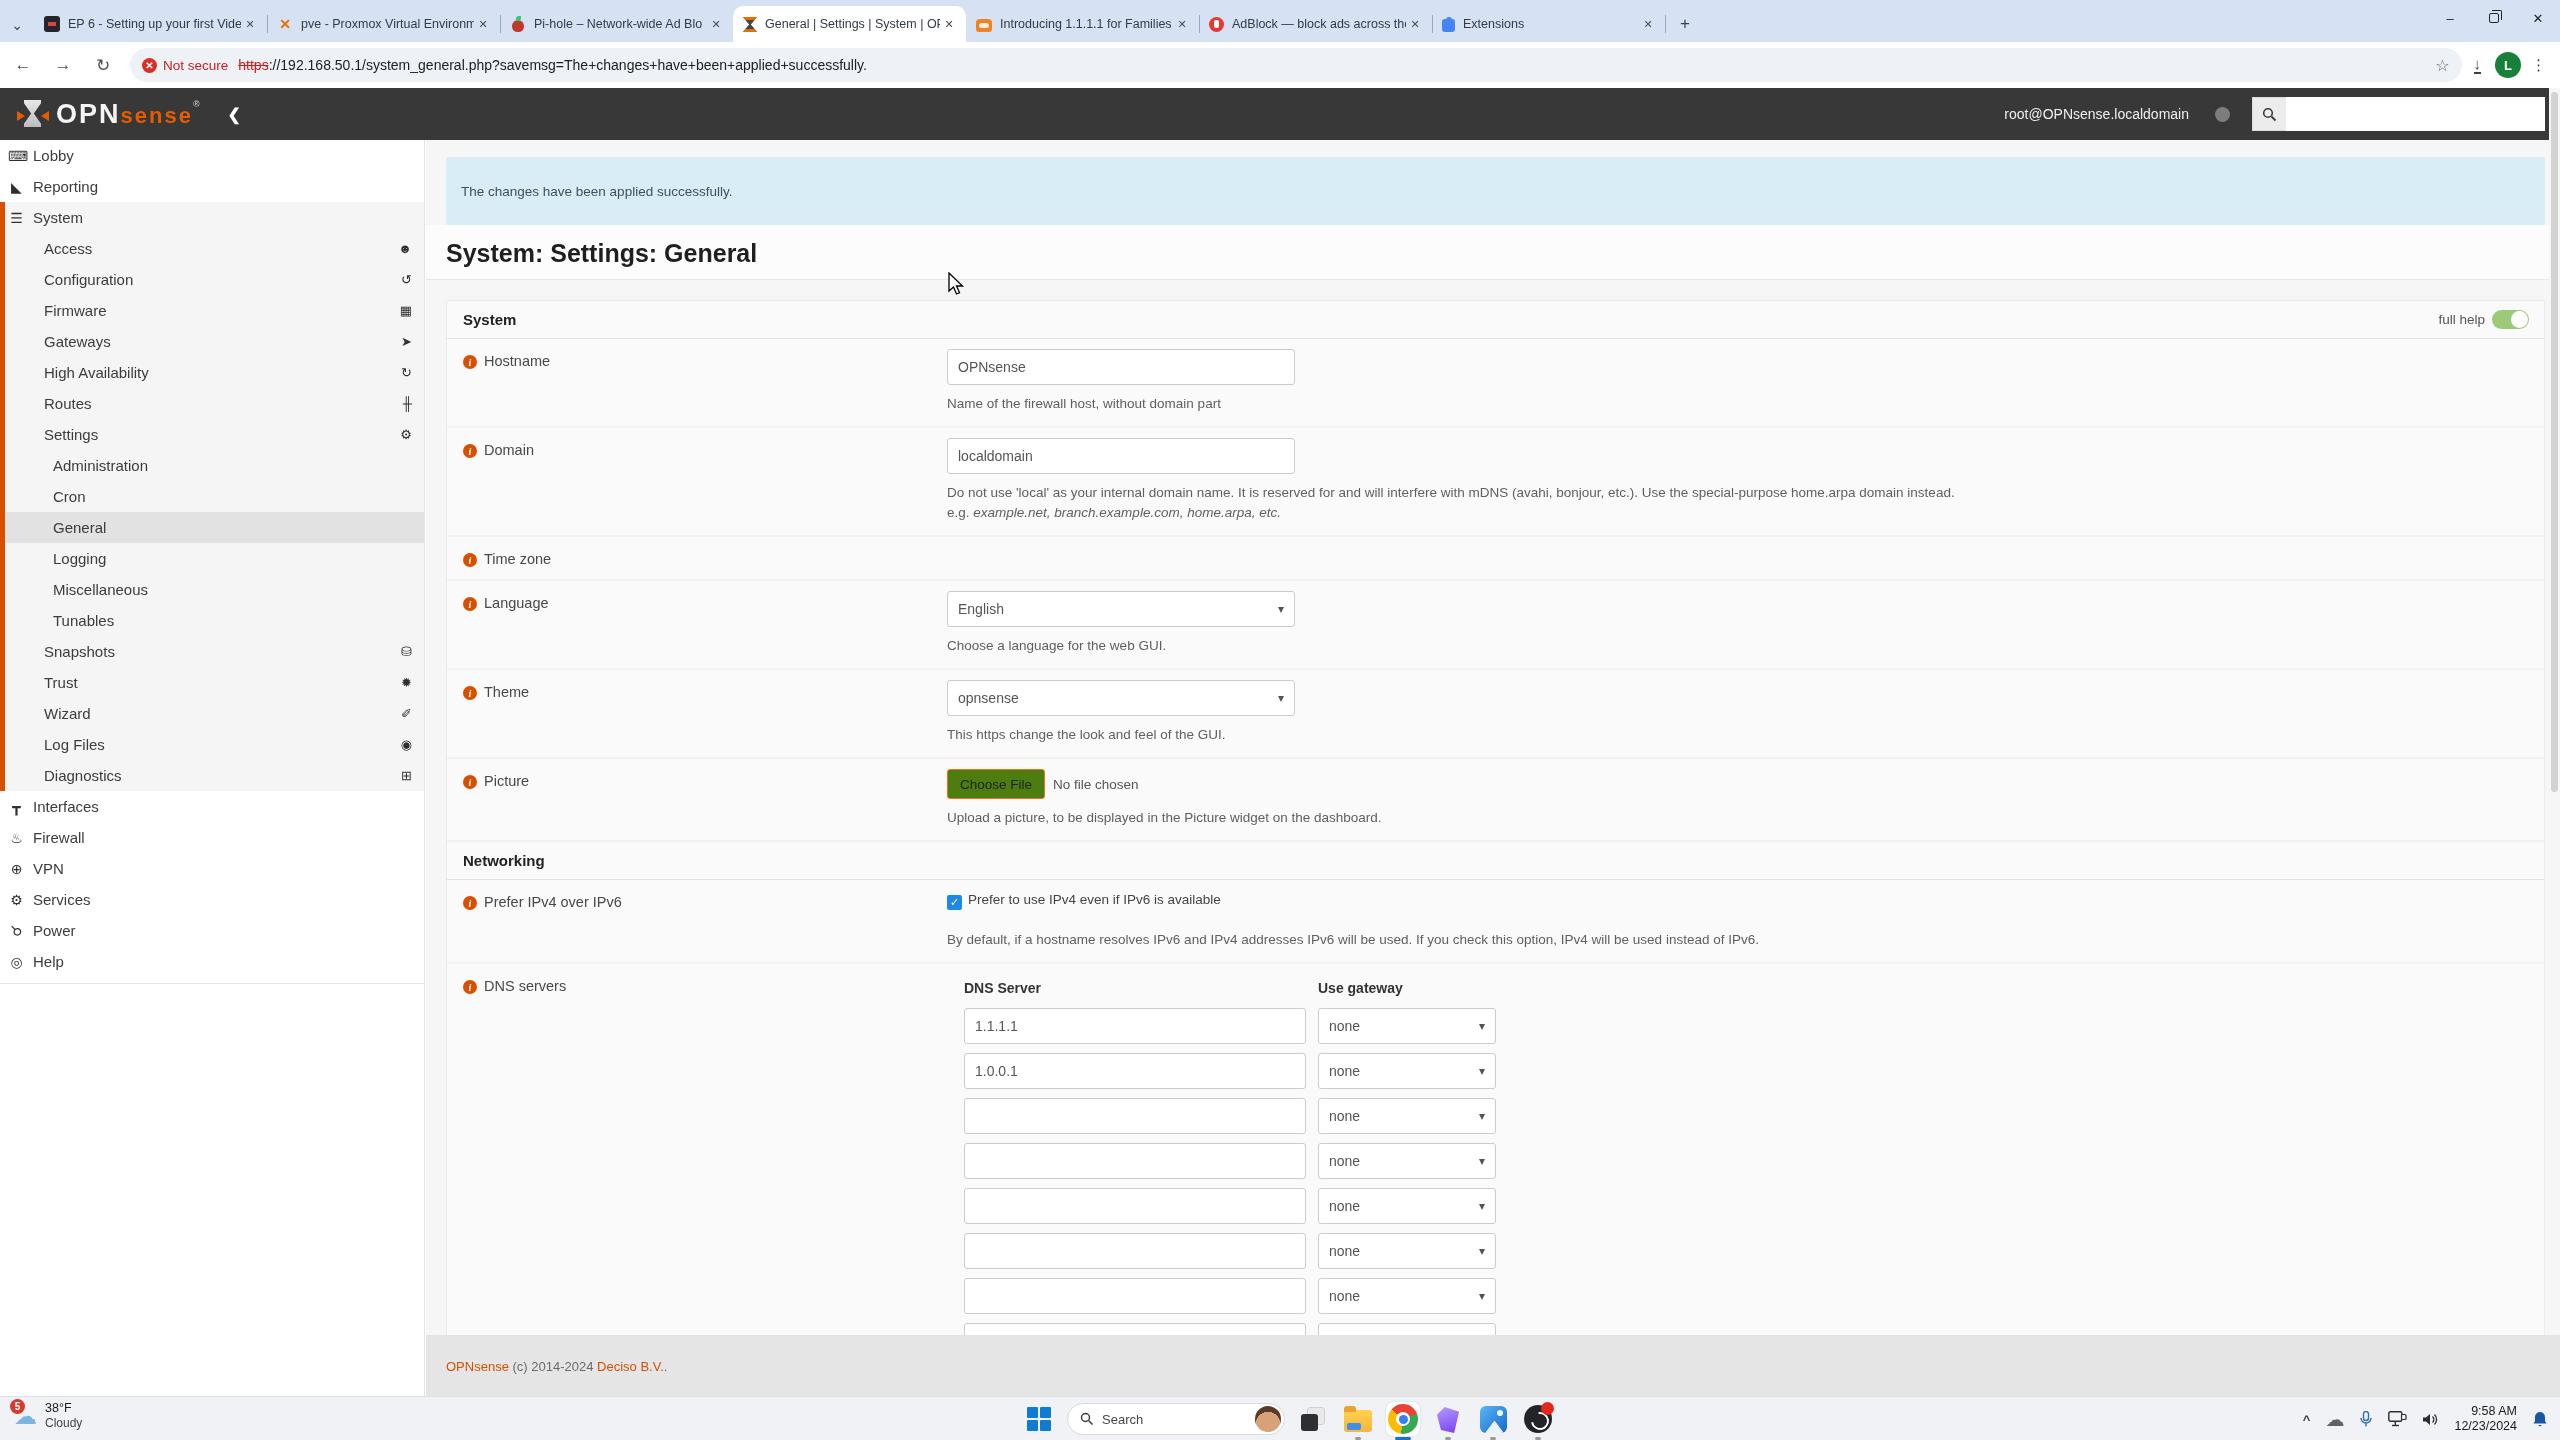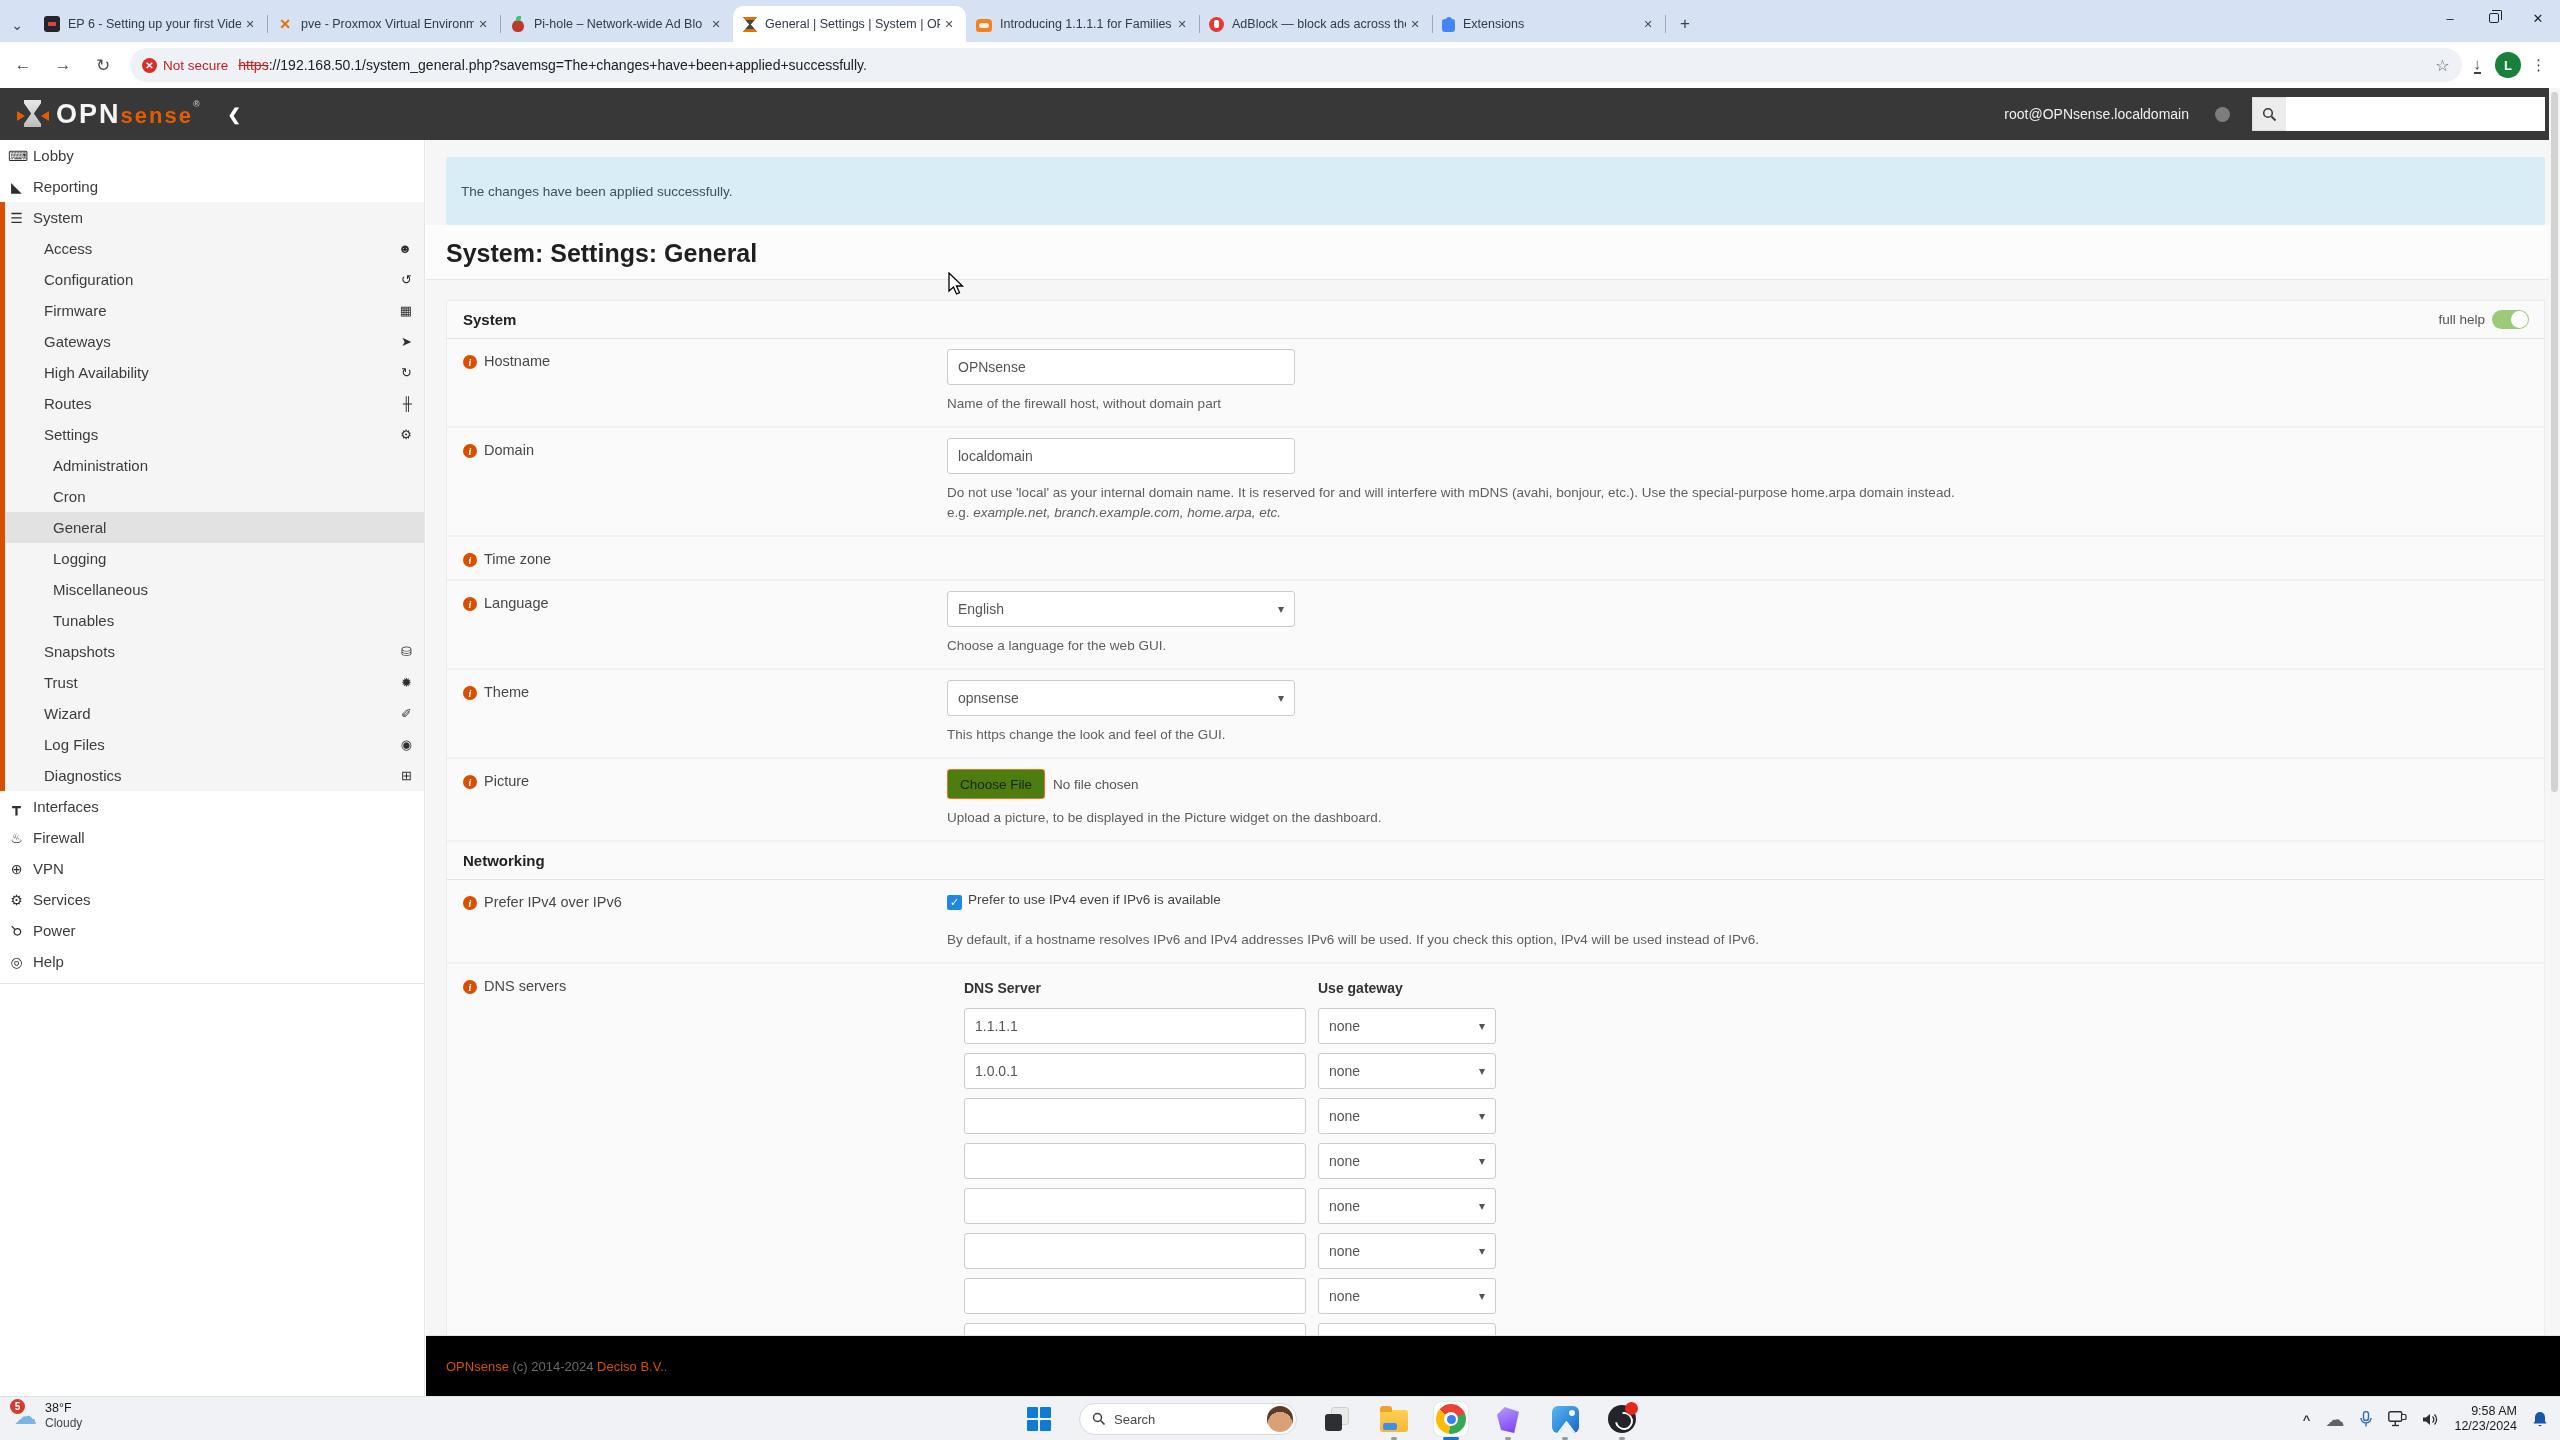--- a/index.html
+++ b/index.html
@@ -99,33 +99,33 @@
   .filebtn { height:30px; padding:0 12px; background:#4d7c0f; border:1px solid #f97316; border-radius:3px; font-size:13.5px; color:#222; display:inline-flex; align-items:center; }
   .filestatus { font-size:13.5px; color:#555; margin-left:8px; }
   .chk { width:15px; height:15px; background:#1e88e5; border-radius:2px; color:#fff; font-size:11px; display:inline-flex; align-items:center; justify-content:center; vertical-align:-2px; }
   .chk-lab { font-size:13.5px; color:#444; margin-left:6px; }
   .dnstbl { padding-left:17px; }
   .dns-hdr { display:flex; font-size:14px; font-weight:bold; color:#333; margin:6px 0 12px 0; }
   .dns-hdr .c1 { width:354px; }
   .dns-row { display:flex; margin-bottom:9px; }
   .dns-row .txt { width:342px; margin-right:12px; }
   .gsel { width:178px; }
-  #footer { position:absolute; left:426px; top:1335px; width:2134px; height:61px; background:#000000; border-top:1px solid #e3e3e3; display:flex; align-items:center; padding-left:20px; font-size:13px; color:#6b6b6b; z-index:5; }
+  #footer { position:absolute; left:426px; top:1335px; width:2134px; height:61px; background:#e5e5e5; border-top:1px solid #e3e3e3; display:flex; align-items:center; padding-left:20px; font-size:13px; color:#6b6b6b; z-index:5; }
   #footer a { color:#d94f00; text-decoration:none; }
   #scrollbar { position:absolute; right:0; top:88px; width:11px; height:1308px; background:#f6f6f6; }
   #scrollbar .thumb { position:absolute; left:2px; top:4px; width:7px; height:700px; background:#d2d2d2; border-radius:4px; }
 
   
   #taskbar { position:absolute; left:0; top:1396px; width:2560px; height:44px; background:#f0f2f5; border-top:1px solid #e0e1e3; }
   #weather { position:absolute; left:14px; top:4px; display:flex; align-items:center; gap:8px; }
   .wcloud { position:relative; font-size:23px; color:#79b6e6; }
   .wbadge { position:absolute; left:-4px; top:-4px; width:15px; height:15px; border-radius:50%; background:#d83b2e; color:#fff; font-size:10px; font-weight:bold; display:flex; align-items:center; justify-content:center; }
   .wtxt { font-size:12.5px; color:#1b1b1b; line-height:15px; }
   .wtxt .cond { color:#444; font-size:12px; }
-  #tb-center { position:absolute; left:1022px; top:0; height:44px; display:flex; align-items:center; gap:23px;justify-content:center; }
+  #tb-center { position:absolute; left:1022px; top:0; height:44px; display:flex; align-items:center; gap:11px;justify-content:center; }
   .start-ico { width:24px; height:24px; display:grid; grid-template-columns:11px 11px; grid-template-rows:11px 11px; gap:2px; }
   .start-ico i { background:#0f7cd4; border-radius:1px; }
   #tb-search { width:218px; height:32px; background:#fff; border:1px solid #d9dadc; border-radius:16px; display:flex; align-items:center; padding:0 3px 0 12px; gap:8px; }
   #tb-search .ph { font-size:13px; color:#46474a; flex:1; }
   .tb-avatar { width:26px; height:26px; border-radius:50%; background:radial-gradient(circle at 50% 70%, #d9a178 55%, #5a3a28 56%); }
   .tb-app { width:34px; height:34px; display:flex; align-items:center; justify-content:center; position:relative; }
   .tb-app .dot { position:absolute; bottom:-4px; left:14px; width:6px; height:3px; border-radius:2px; background:#9b9b9b; }
   .tb-app.chrome-active { background:#fff; border-radius:7px; box-shadow:0 0 2px rgba(0,0,0,.15); }
   .tb-app.chrome-active .dot { background:#1a72c9; width:16px; left:9px; }
   .tv-ico { position:relative; width:24px; height:24px; }

